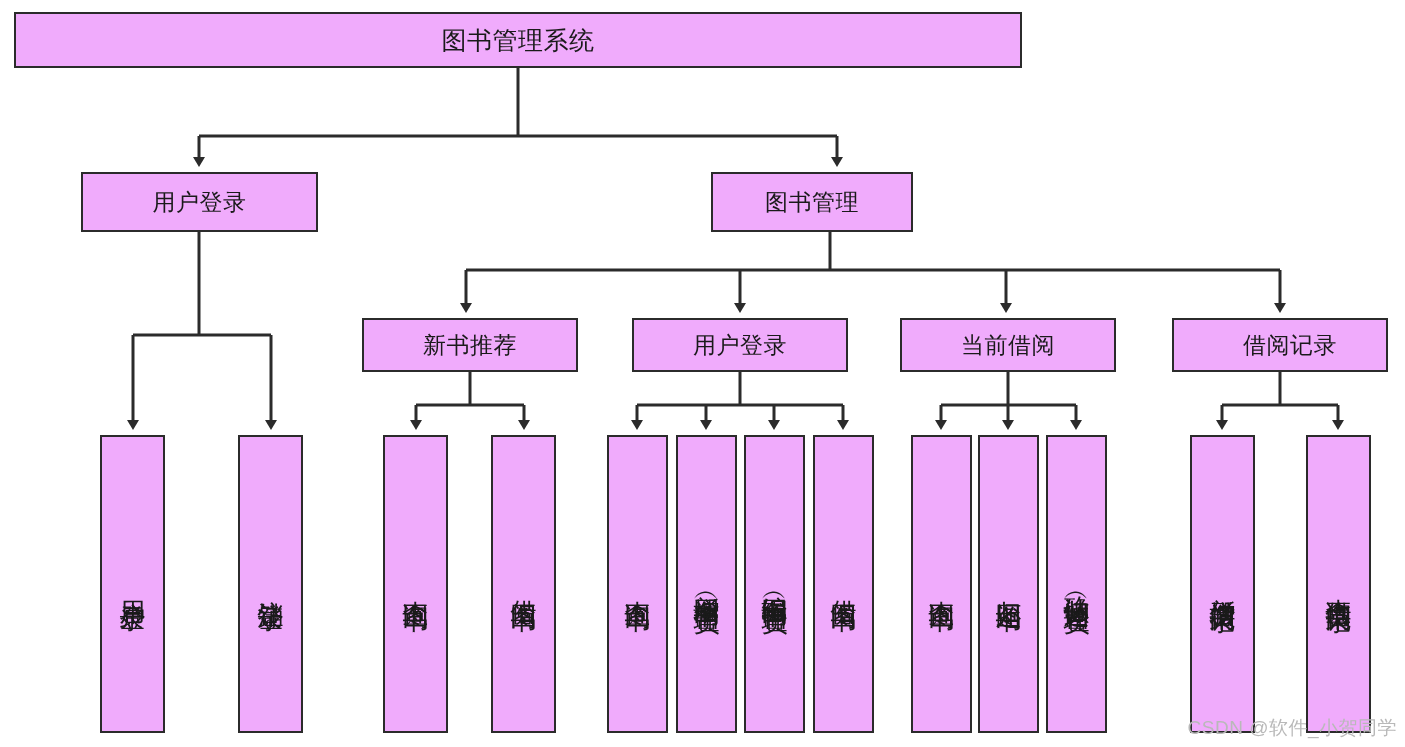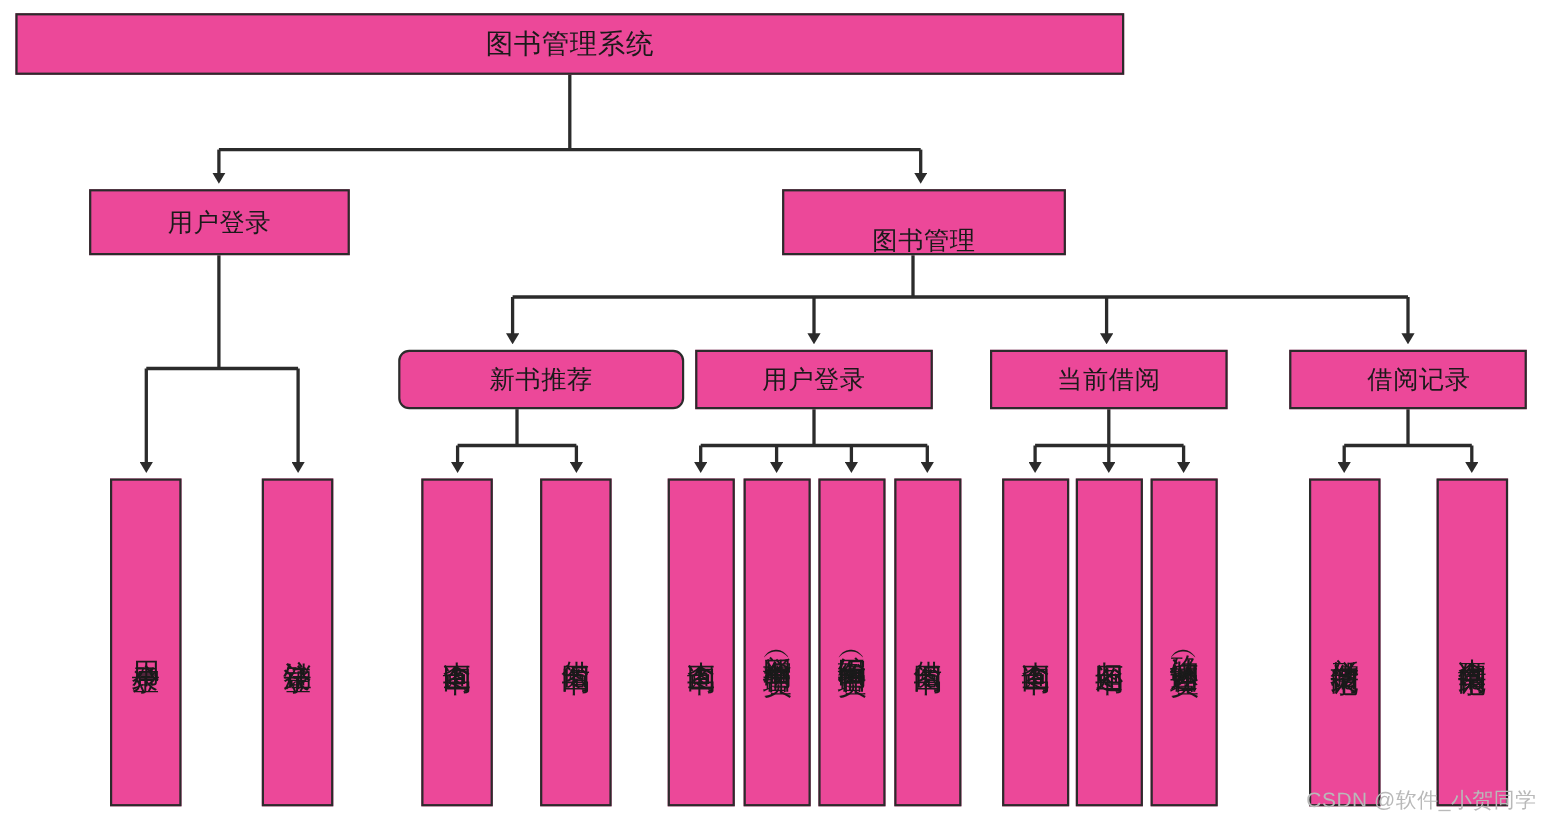--- a/index.html
+++ b/index.html
@@ -22,21 +22,21 @@
     left: 0;
     top: 0;
     width: 1405px;
     height: 747px;
     pointer-events: none;
   }
   .node {
     position: absolute;
     box-sizing: border-box;
     border: 2px solid #2b2b2b;
-    background: #ec4899;
+    background: #f0abfc;
     display: flex;
     align-items: center;
     justify-content: center;
     color: #1a1a1a;
   }
   .node .label {
     display: block;
     text-align: center;
     line-height: 1.06;
     letter-spacing: 0.5px;
@@ -122,25 +122,25 @@
     </g>
   </svg>
 
   <div class="node node-root" style="left:14px; top:12px; width:1008px; height:56px;">
     <span class="label">图书管理系统</span>
   </div>
 
   <div class="node node-l2" style="left:81px; top:172px; width:237px; height:60px;">
     <span class="label">用户登录</span>
   </div>
-  <div class="node node-l2" style="left:711px; top:172px; width:258px; height:60px;align-items:flex-end;">
+  <div class="node node-l2" style="left:711px; top:172px; width:202px; height:60px;">
     <span class="label">图书管理</span>
   </div>
 
-  <div class="node node-l3" style="left:362px; top:318px; width:260px; height:54px;border-radius:10px;">
+  <div class="node node-l3" style="left:362px; top:318px; width:216px; height:54px;">
     <span class="label">新书推荐</span>
   </div>
   <div class="node node-l3" style="left:632px; top:318px; width:216px; height:54px;">
     <span class="label">用户登录</span>
   </div>
   <div class="node node-l3" style="left:900px; top:318px; width:216px; height:54px;">
     <span class="label">当前借阅</span>
   </div>
   <div class="node node-l3" style="left:1172px; top:318px; width:216px; height:54px;padding-left:20px;">
     <span class="label">借阅记录</span>

